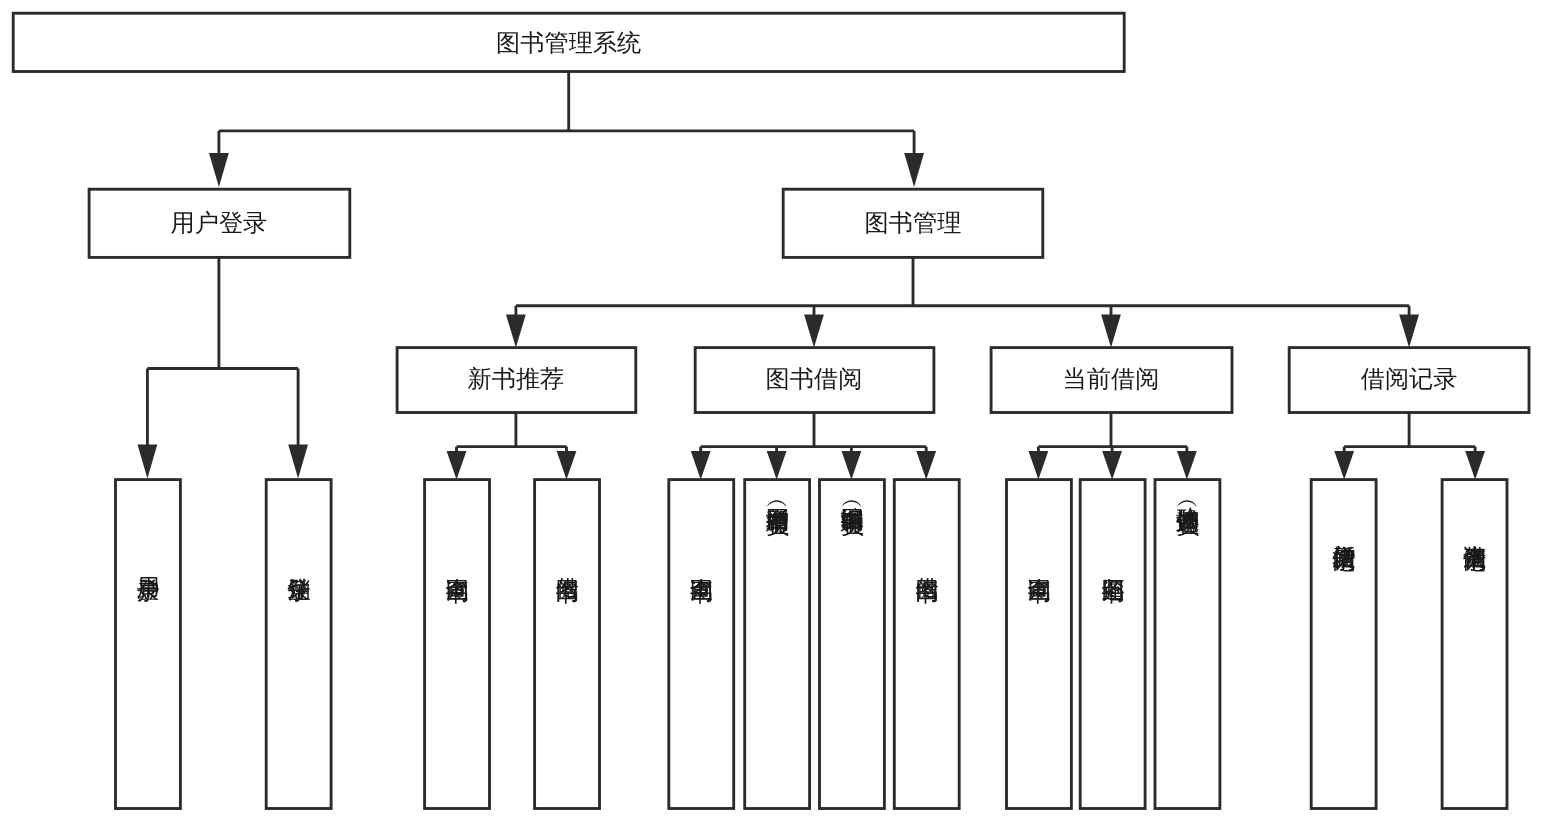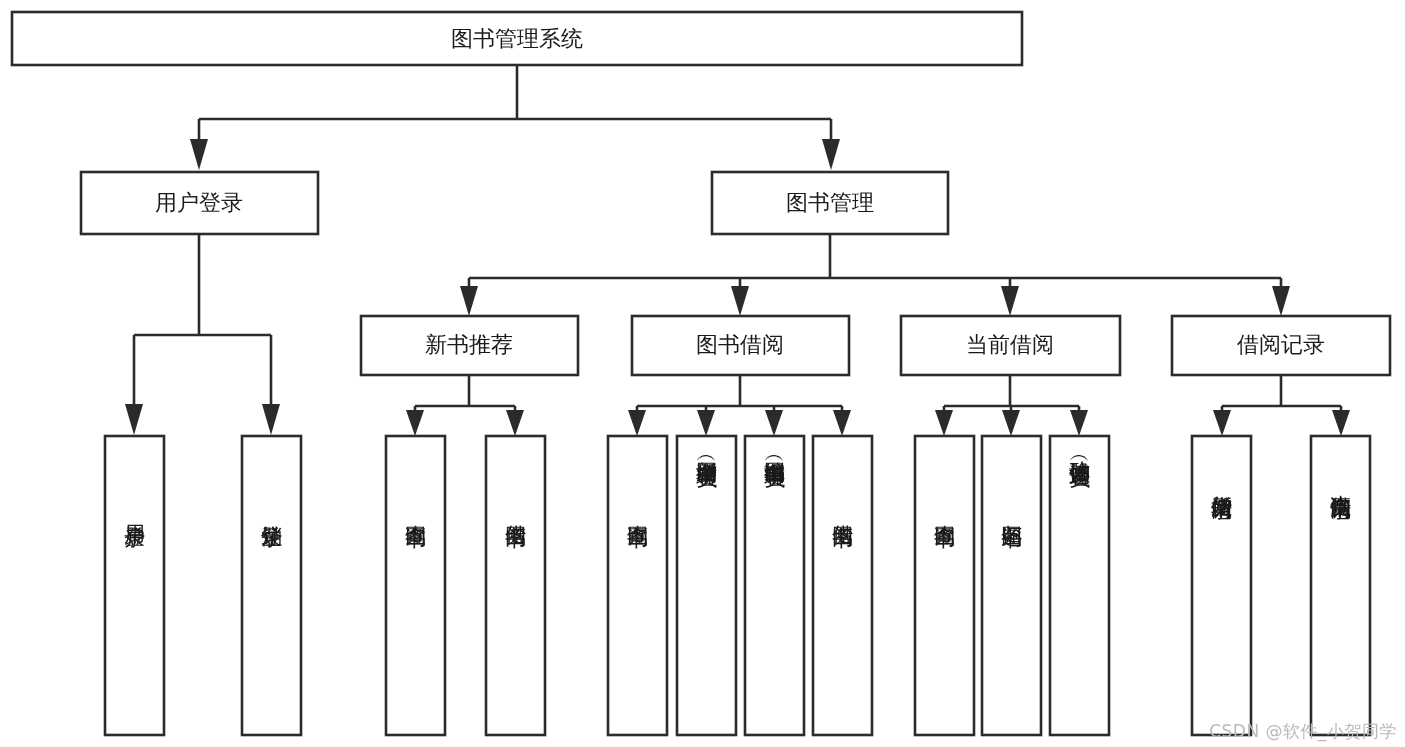--- a/index.html
+++ b/index.html
@@ -251,14 +251,13 @@
     <span class="node-label-v" style="position:relative; margin-top:8px;">确认归还（管理员）</span>
   </div>
 
   <div class="vlabel-wrap" style="left:1192px; top:436px; width:59px; height:299px;">
     <span class="node-label-v" style="position:relative; margin-top:42px;">新增借阅记录</span>
   </div>
   <div class="vlabel-wrap" style="left:1311px; top:436px; width:59px; height:299px;">
     <span class="node-label-v" style="position:relative; margin-top:42px;">查询借阅记录</span>
   </div>
 
-  <div class="watermark">CSDN @软件_小贺同学</div>
 </div>
 
 </body></html>

